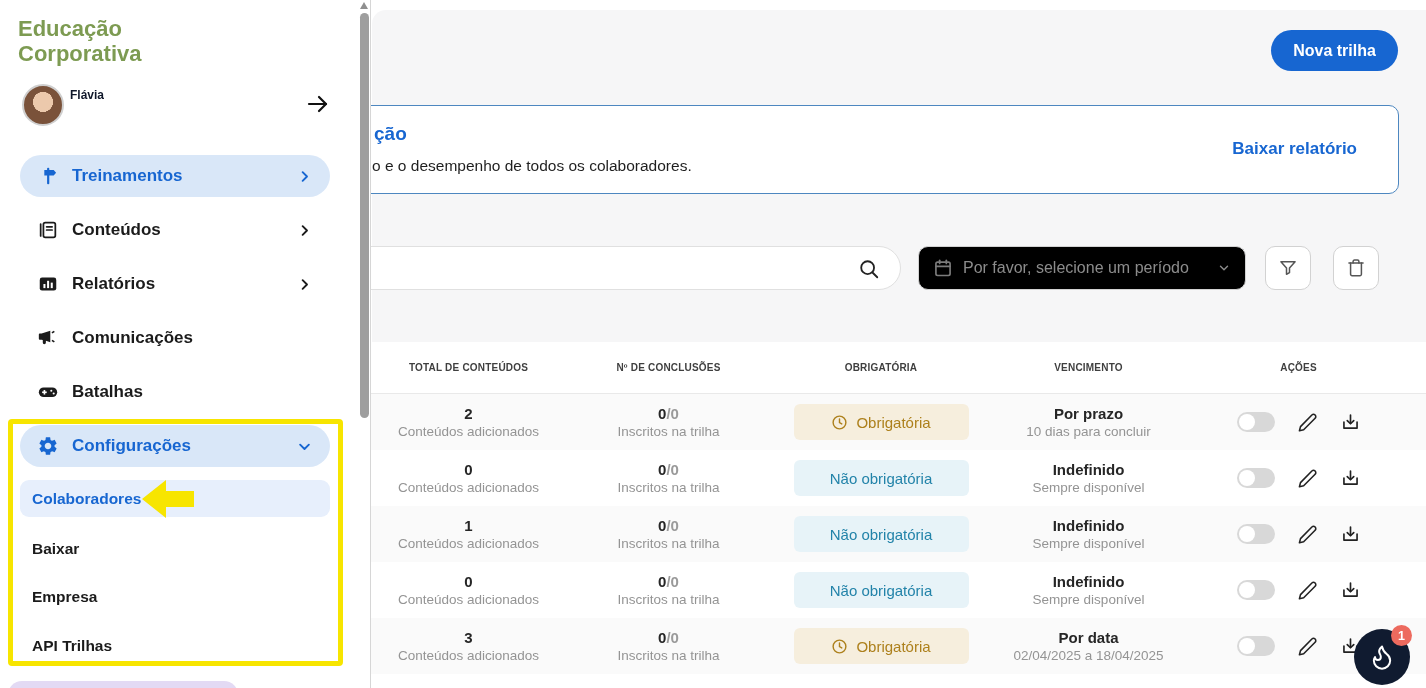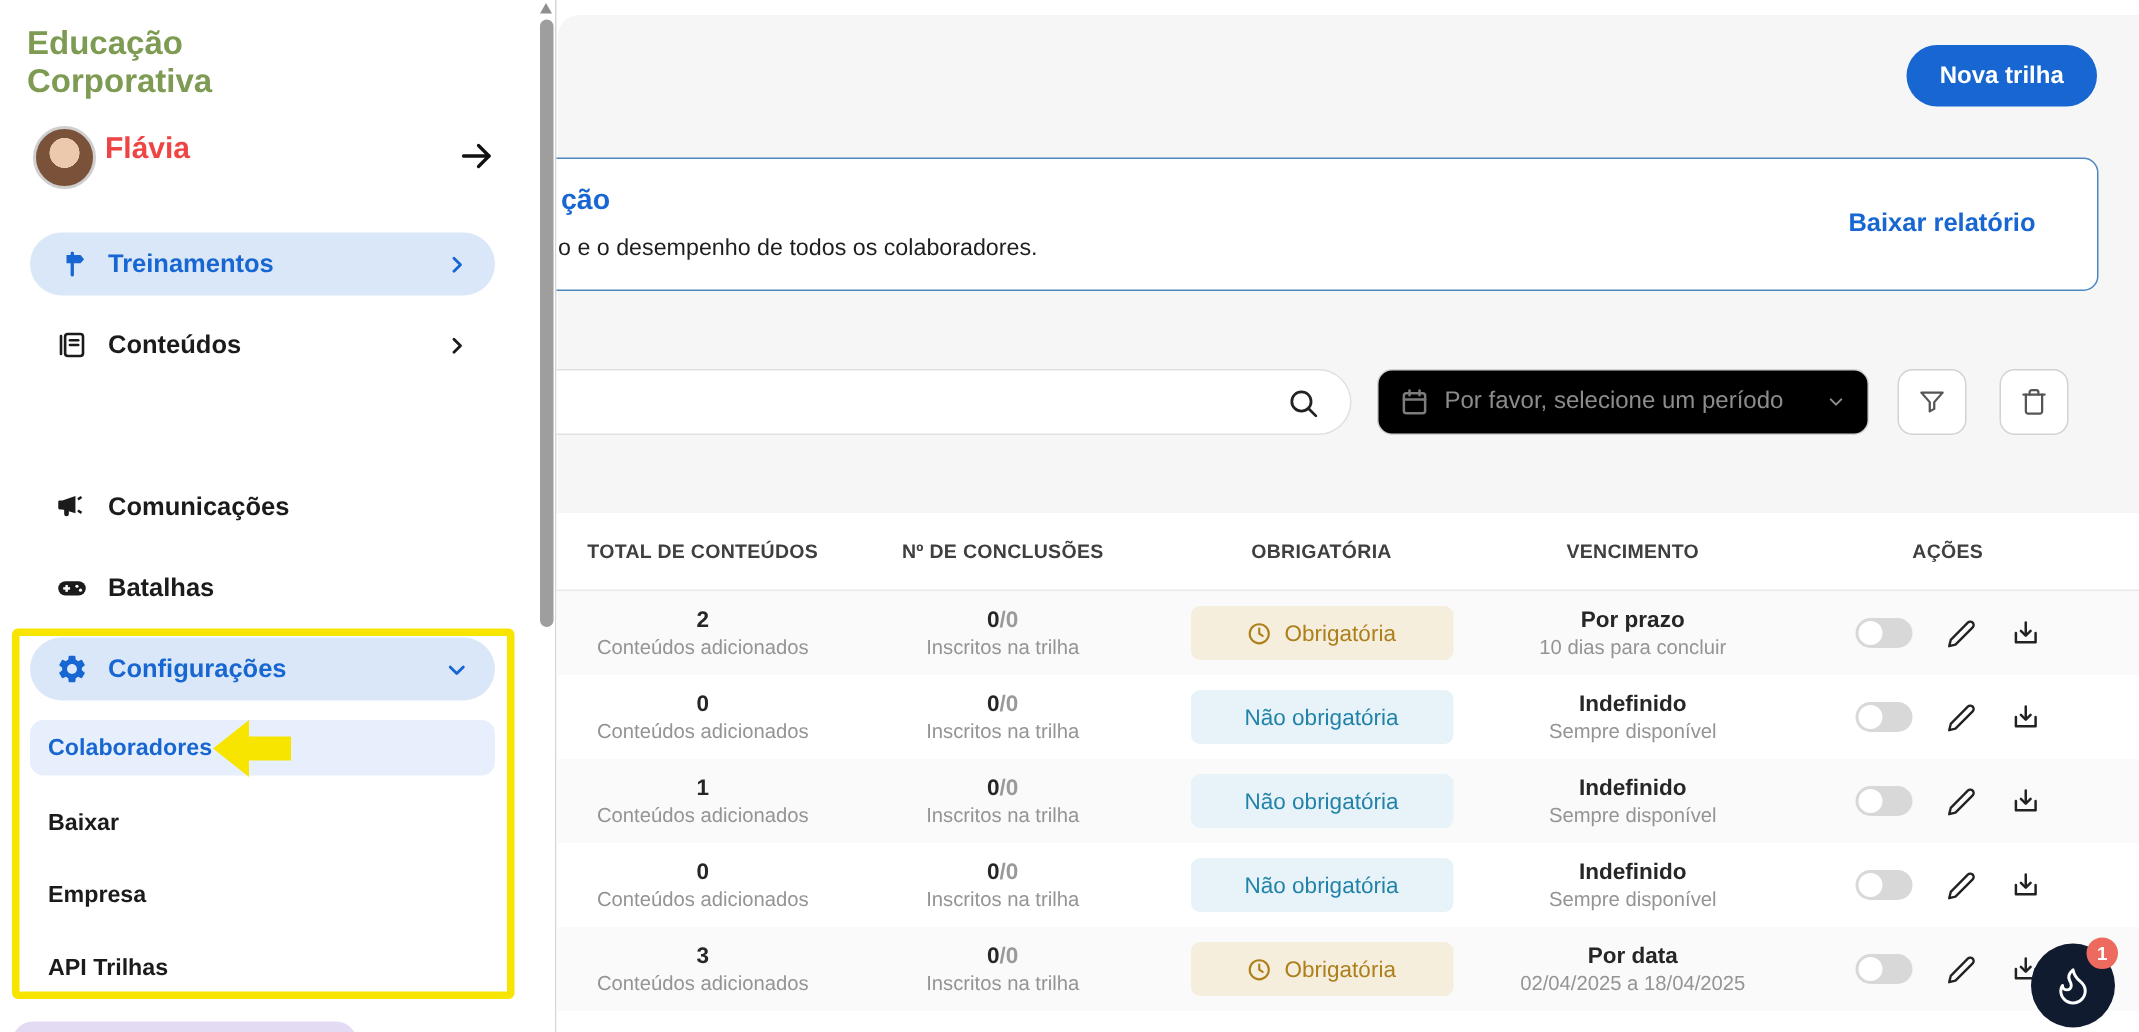--- a/index.html
+++ b/index.html
@@ -36,21 +36,21 @@
   .icon-btn { position:absolute; top:246px; width:46px; height:44px; background:#fff;
     border:1px solid #d2d2d2; border-radius:10px; display:flex; align-items:center;
     justify-content:center; cursor:pointer; }
   #filter-btn { left:894px; } #trash-btn { left:962px; }
 
   
   #table { position:absolute; left:-370px; top:342px; width:1426px; bottom:0; background:#fff; }
   .trow, #thead { display:grid;
     grid-template-columns:385px 165px 235px 190px 225px 195px 1fr; align-items:center; }
   #thead { height:52px; border-bottom:1px solid #e9e9e9; }
-  #thead .th { text-align:center; font-size:13px; font-weight:bold; color:#3f3f3f;
+  #thead .th { text-align:center; font-size:10px; font-weight:bold; color:#3f3f3f;
     letter-spacing:.2px; }
   .trow { height:56px; }
   .trow.alt { background:#fafafa; }
   .cell { text-align:center; }
   .v { font-size:15px; font-weight:bold; color:#262626; line-height:19px; }
   .v .of { color:#9a9a9a; }
   .s { font-size:13.5px; color:#949494; line-height:17px; }
   .badge { display:inline-flex; align-items:center; justify-content:center; gap:8px;
     width:175px; height:36px; border-radius:6px; font-size:15px; }
   .badge.mand { background:#f6eedd; color:#ad801c; }
@@ -88,22 +88,22 @@
     background:#9e9e9e; border-radius:4.5px; }
 
   
   #sidebar { position:absolute; left:0; top:0; width:358px; height:688px;
     background:#fff; z-index:30; box-shadow:2px 0 6px rgba(0,0,0,.06); }
   #logo { position:absolute; left:18px; top:16px; font-size:22px; font-weight:bold;
     color:#7d9b52; line-height:25px; }
   #avatar { position:absolute; left:22px; top:84px; width:42px; height:42px;
     border-radius:50%; border:2px solid #cfcfcf;
     background:radial-gradient(circle at 50% 42%, #ecc9ac 0 34%, #7a523a 35% 72%, #50382a 100%); }
-  #user-name { position:absolute; left:70px; top:88px; font-size:20px;
-    font-weight:bold; color:#ef4444; }
+  #user-name { position:absolute; left:70px; top:88px; font-size:12px;
+    font-weight:bold; color:#0f172a; }
   #collapse { position:absolute; left:306px; top:92px; cursor:pointer; }
 
   .mitem { position:absolute; left:20px; width:310px; height:42px; display:flex;
     align-items:center; cursor:pointer; }
   .mitem .ic { width:24px; display:flex; justify-content:center; margin-left:16px; }
   .mitem .lbl { margin-left:12px; font-size:17px; font-weight:bold; color:#1b1b1b; flex:1; }
   .mitem .chev { margin-right:18px; display:flex; }
   .mitem.active { background:#d9e7f8; border-radius:21px; }
   .mitem.active .lbl { color:#1766d1; }
 
@@ -416,20 +416,36 @@
       </svg>
       </span>
     <span class="lbl">Conteúdos</span>
     <span class="chev">
       <svg width="15" height="15" viewBox="0 0 24 24" fill="none" stroke="#1b1b1b" stroke-width="3" stroke-linecap="round" stroke-linejoin="round">
           <polyline points="9,5 16,12 9,19"></polyline>
         </svg>
       </span>
   </div>
 
+  <div class="mitem" style="top:263px">
+    <span class="ic">
+      <svg width="22" height="22" viewBox="0 0 24 24">
+        <rect x="3" y="5" width="18" height="14" rx="2.5" fill="#1b1b1b"></rect>
+        <rect x="7" y="12" width="2.2" height="4.5" fill="#fff"></rect>
+        <rect x="11" y="8.5" width="2.2" height="8" fill="#fff"></rect>
+        <rect x="15" y="10.5" width="2.2" height="6" fill="#fff"></rect>
+      </svg>
+      </span>
+    <span class="lbl">Relatórios</span>
+    <span class="chev">
+      <svg width="15" height="15" viewBox="0 0 24 24" fill="none" stroke="#1b1b1b" stroke-width="3" stroke-linecap="round" stroke-linejoin="round">
+          <polyline points="9,5 16,12 9,19"></polyline>
+        </svg>
+      </span>
+  </div>
 
   <div class="mitem" style="top:371px">
     <span class="ic">
       <svg width="22" height="22" viewBox="0 0 24 24">
         <rect x="2" y="7" width="20" height="10.5" rx="5.25" fill="#1b1b1b"></rect>
         <rect x="5.6" y="11.4" width="5" height="1.8" fill="#fff"></rect>
         <rect x="7.2" y="9.8" width="1.8" height="5" fill="#fff"></rect>
         <circle cx="15.6" cy="10.7" r="1.15" fill="#fff"></circle>
         <circle cx="18.2" cy="13.6" r="1.15" fill="#fff"></circle>
       </svg>

